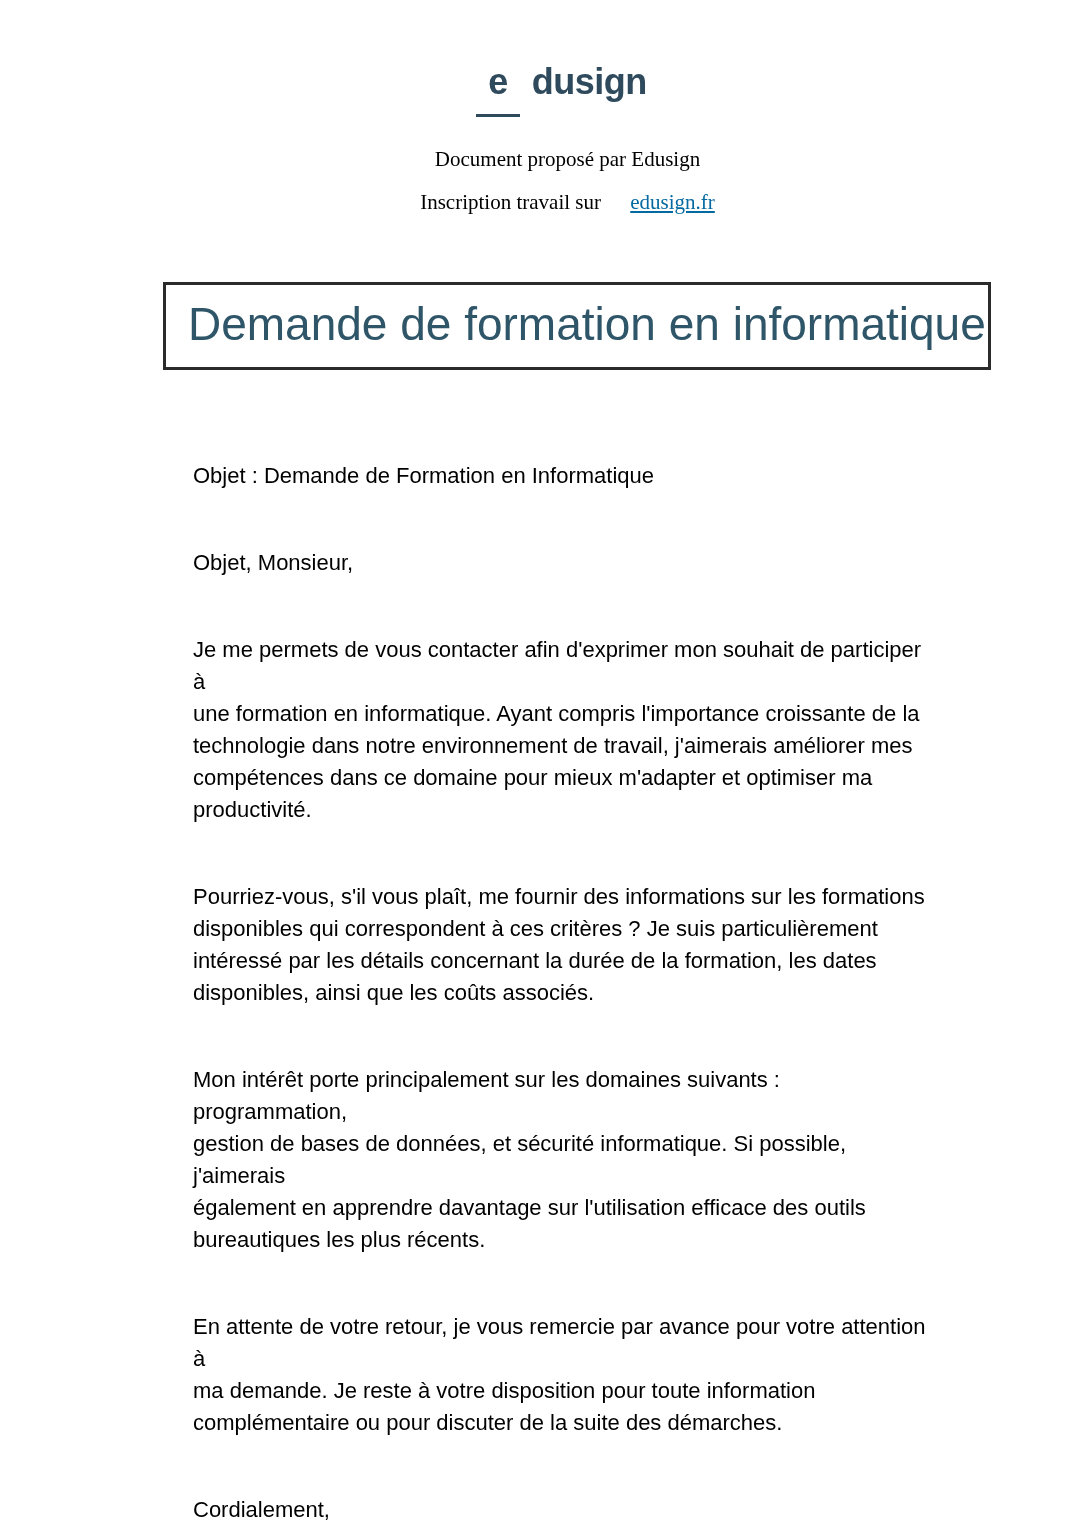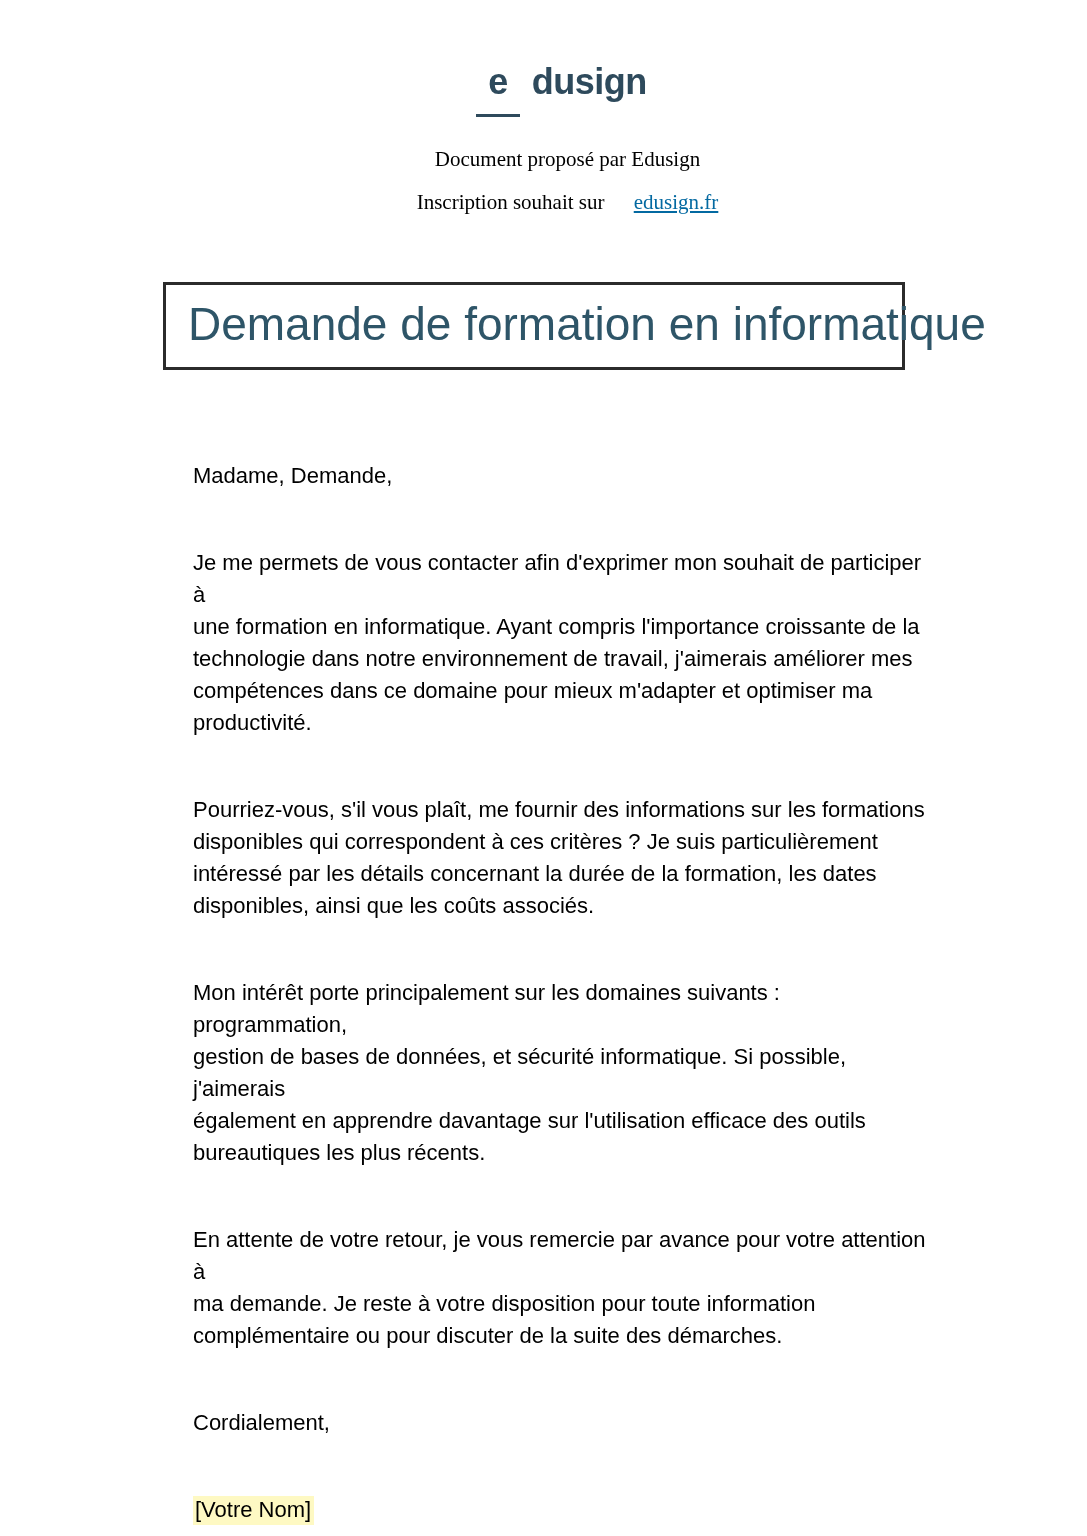--- a/index.html
+++ b/index.html
@@ -39,21 +39,21 @@
     color: #000000;
   }
   .doc-header a.header-link {
     color: #0369a1;
     text-decoration: underline;
     cursor: pointer;
   }
   
   .title-box {
     margin: 46px 0 0 127px;
-    width: 742px;
+    width: 828px;
     border: 3px solid #2b2b2b;
     padding: 2px 10px 6px 10px;
     text-align: left;
     background: #ffffff;
   }
   .title-box h1 {
     font-size: 46px;
     line-height: 50px;
     font-weight: 400;
     color: #2e5568;
@@ -80,29 +80,30 @@
 <body>
 
 <div class="page">
 
   <div class="logo-wrap">
     <span class="logo-text"><span class="logo-e">e</span><span>dusign</span></span>
   </div>
 
   <div class="doc-header">
     <div>Document proposé par Edusign</div>
-    <div><span>Inscription souhait sur </span><a class="header-link">edusign.fr</a></div>
+    <div><span>Inscription travail sur </span><a class="header-link">edusign.fr</a></div>
   </div>
 
   <div class="title-box">
     <h1>Demande de formation en informatique</h1>
   </div>
 
   <div class="letter">
-    <p>Madame, Demande,</p>
+    <p>Objet : Demande de Formation en Informatique</p>
+    <p>Objet, Monsieur,</p>
     <p>Je me permets de vous contacter afin d'exprimer mon souhait de participer à
 une formation en informatique. Ayant compris l'importance croissante de la
 technologie dans notre environnement de travail, j'aimerais améliorer mes
 compétences dans ce domaine pour mieux m'adapter et optimiser ma
 productivité.</p>
     <p>Pourriez-vous, s'il vous plaît, me fournir des informations sur les formations
 disponibles qui correspondent à ces critères ? Je suis particulièrement
 intéressé par les détails concernant la durée de la formation, les dates
 disponibles, ainsi que les coûts associés.</p>
     <p>Mon intérêt porte principalement sur les domaines suivants : programmation,

